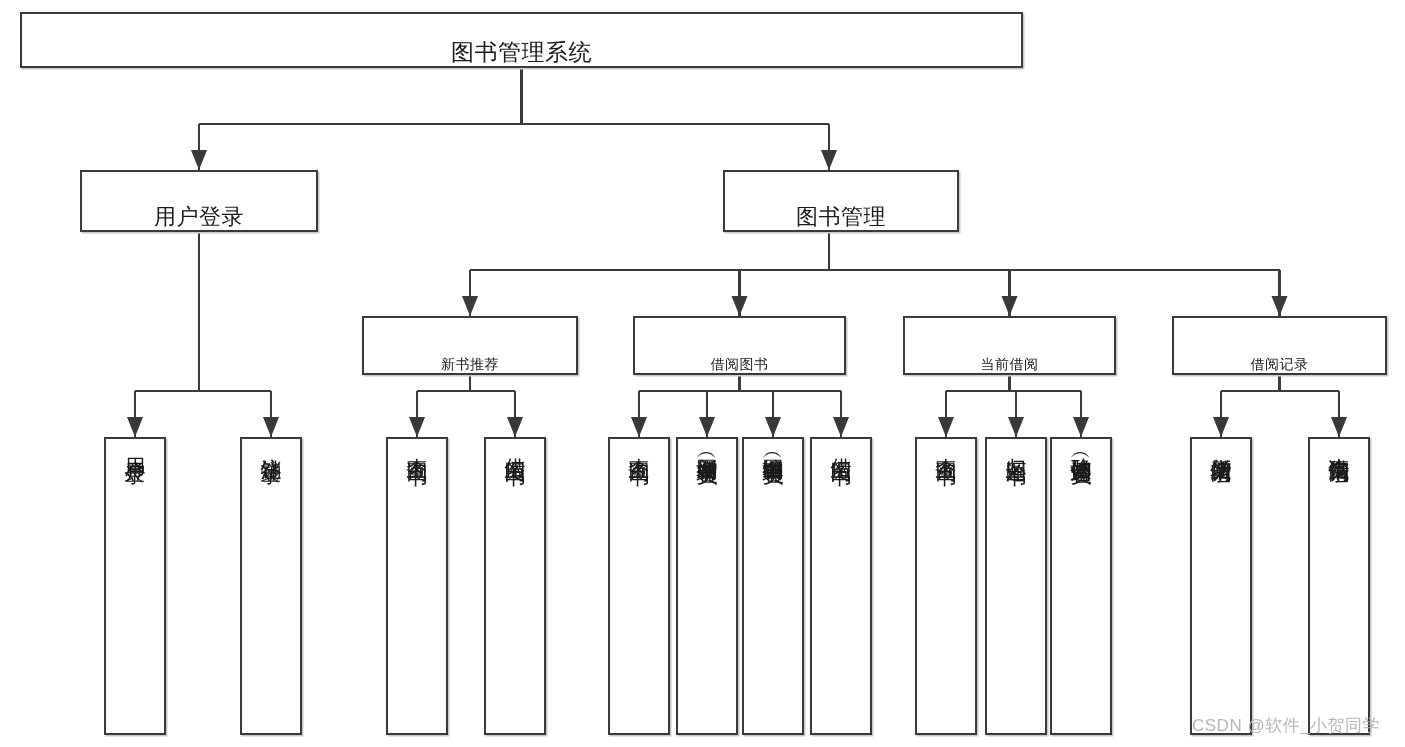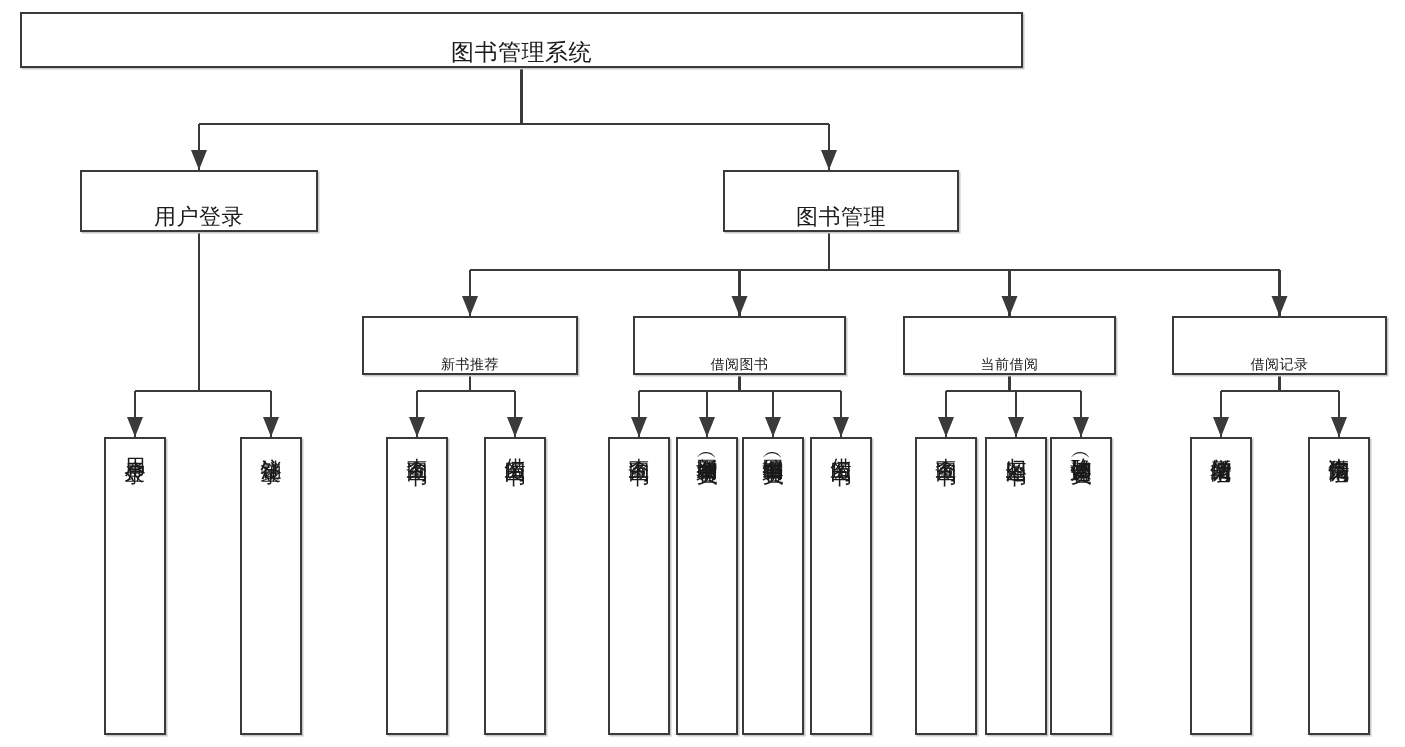--- a/index.html
+++ b/index.html
@@ -188,13 +188,14 @@
       <div class="node leaf tall" style="left: 1050px; top: 437px; width: 62px; height: 298px;">
         <span class="label">确认归还（管理员）</span>
       </div>
       <div class="node leaf tall" style="left: 1190px; top: 437px; width: 62px; height: 298px;">
         <span class="label">新增借阅记录</span>
       </div>
       <div class="node leaf tall" style="left: 1308px; top: 437px; width: 62px; height: 298px;">
         <span class="label">查询借阅记录</span>
       </div>
     </div>
+  <div class="watermark" style="left: 1192px; top: 714px;">CSDN @软件_小贺同学</div>
 </div>
 
 </body></html>

